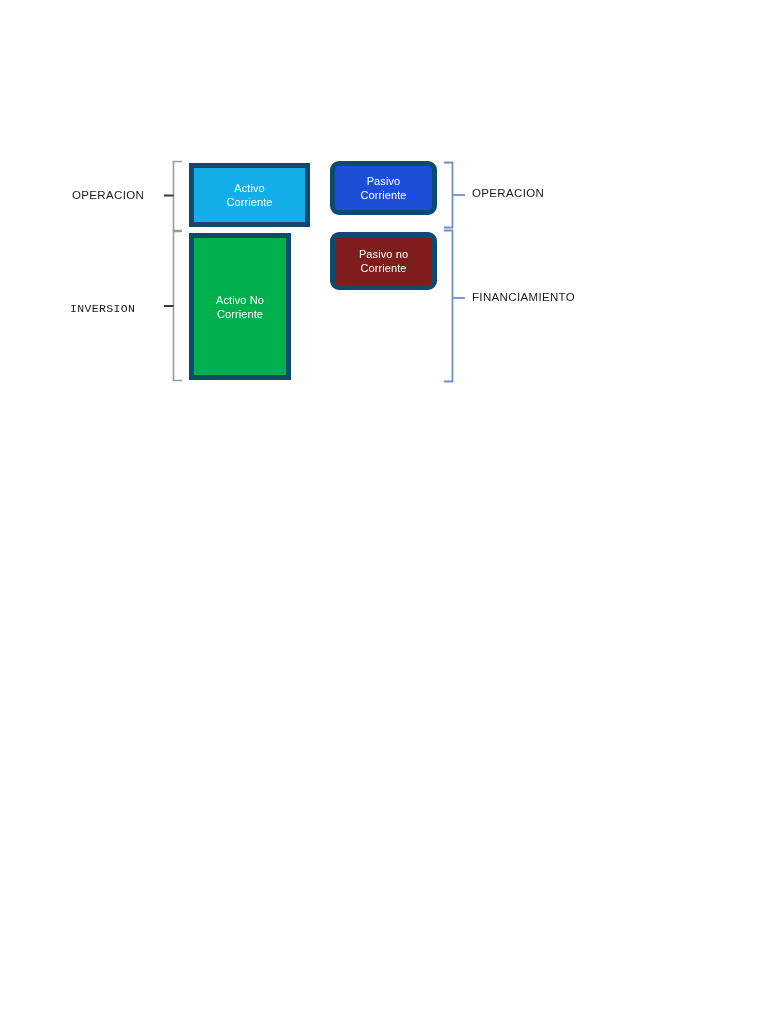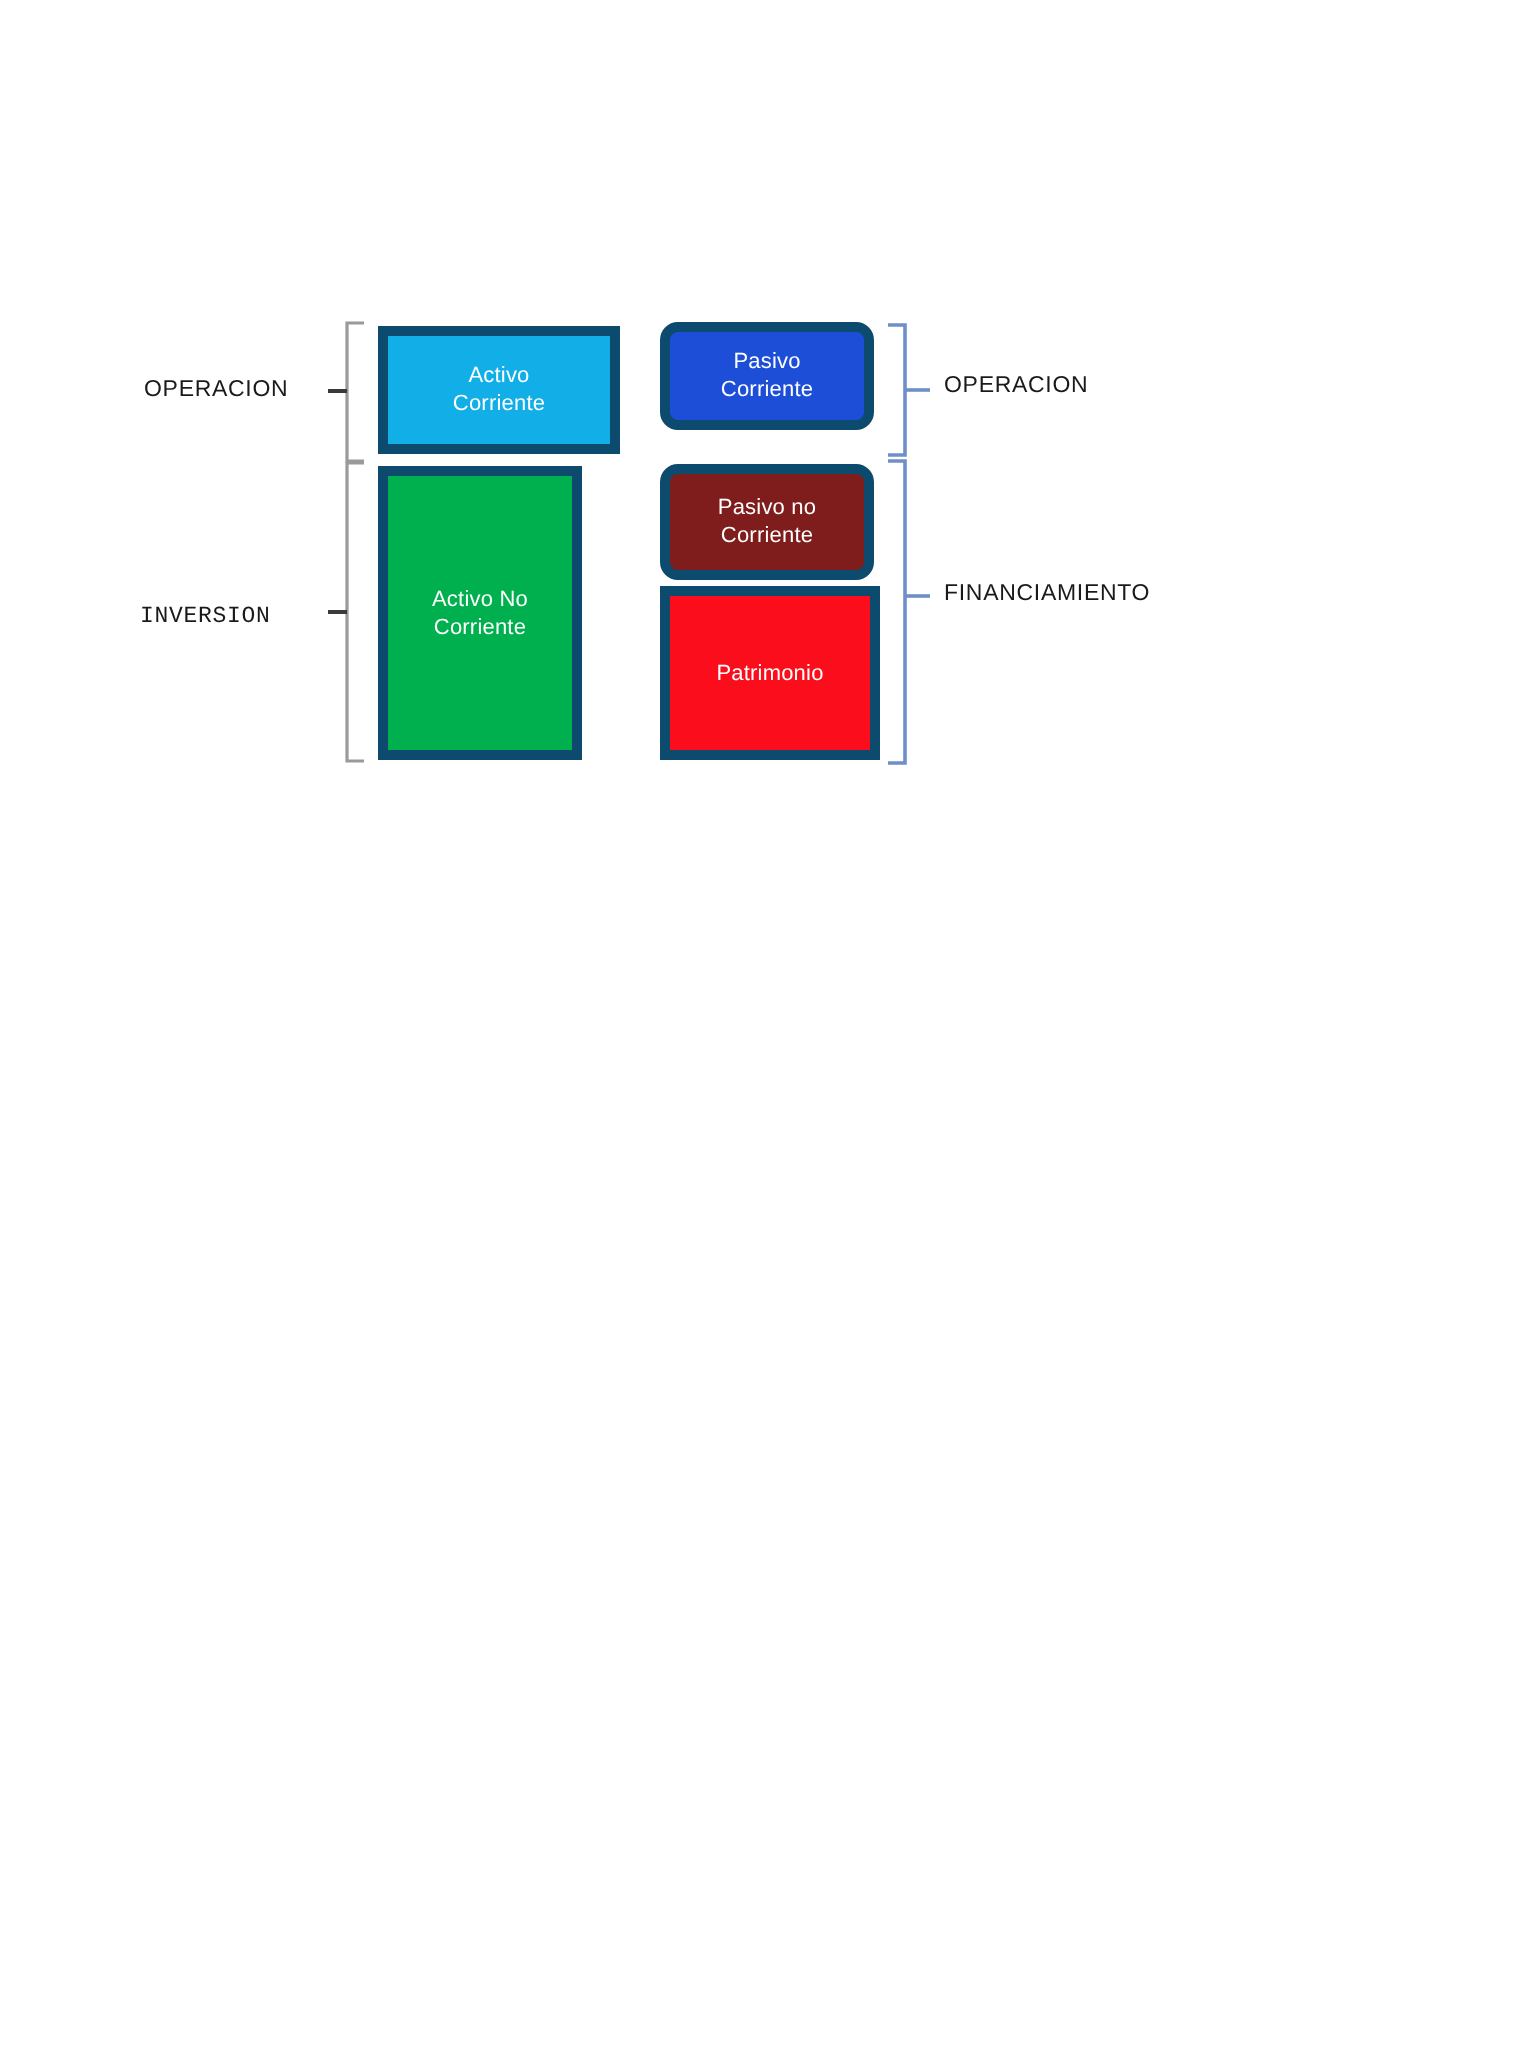--- a/index.html
+++ b/index.html
@@ -143,23 +143,20 @@
   <div class="box box--pasivo-corriente">
     <span class="box-label">Pasivo
 Corriente</span>
   </div>
 
   <div class="box box--pasivo-no-corriente">
     <span class="box-label">Pasivo no
 Corriente</span>
   </div>
 
-  <div class="box box--patrimonio">
-    <span class="box-label">Patrimonio</span>
-  </div>
 
   <div class="side-label side-label--op-left">OPERACION</div>
 
   <div class="side-label side-label--inv-left">INVERSION</div>
 
   <div class="side-label side-label--op-right">OPERACION</div>
 
   <div class="side-label side-label--fin-right">FINANCIAMIENTO</div>
 
 </div>

